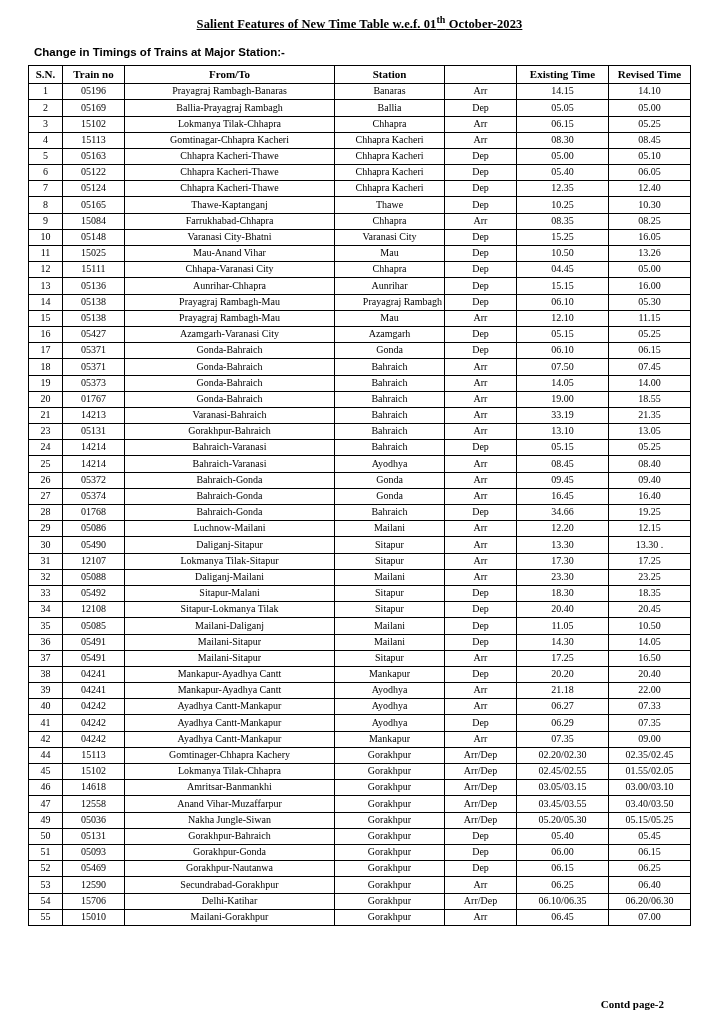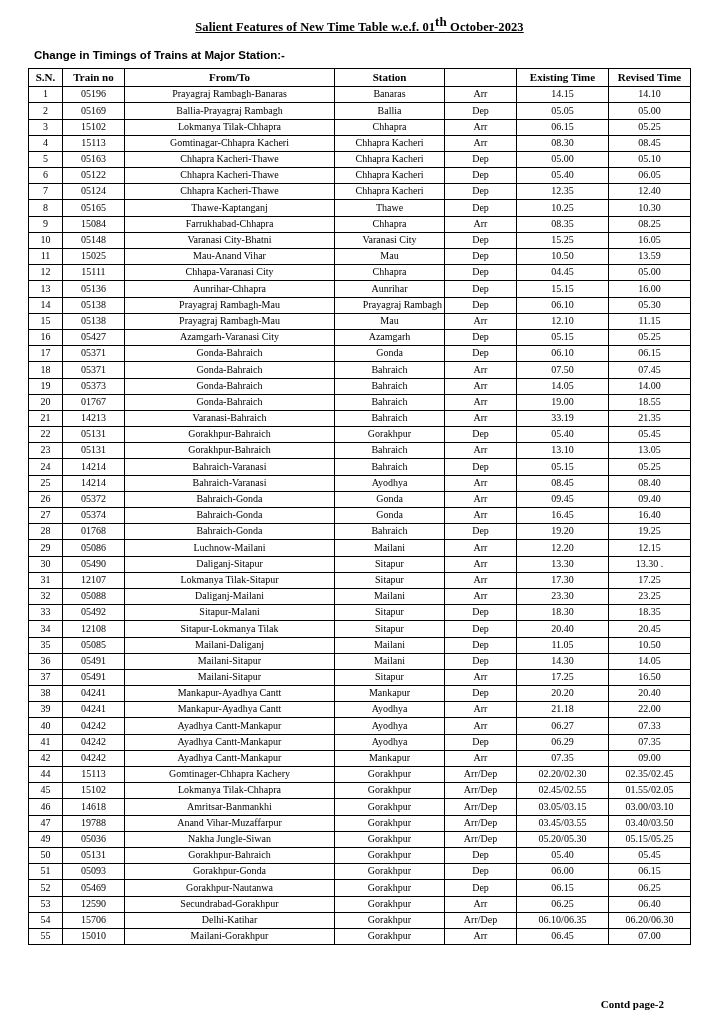--- a/index.html
+++ b/index.html
@@ -26,21 +26,21 @@
     text-align: center;
     font-size: 12.5px;
     font-weight: bold;
     text-decoration: underline;
     letter-spacing: 0.1px;
     margin-top: 4px;
     margin-bottom: 14px;
     font-family: "Liberation Serif", serif;
   }
   .doc-title sup {
-    font-size: 13px;
+    font-size: 10px;
     vertical-align: super;
   }
   .subhead {
     font-size: 11.5px;
     font-weight: bold;
     margin: 0 0 7px 6px;
     font-family: Liberation Sans, sans-serif;
   }
   table.main {
     border-collapse: collapse;
@@ -206,21 +206,21 @@
           <td>15.25</td>
           <td>16.05</td>
         </tr>
         <tr>
           <td>11</td>
           <td>15025</td>
           <td class="fromto">Mau-Anand Vihar</td>
           <td>Mau</td>
           <td>Dep</td>
           <td>10.50</td>
-          <td>13.59</td>
+          <td>13.26</td>
         </tr>
         <tr>
           <td>12</td>
           <td>15111</td>
           <td class="fromto">Chhapa-Varanasi City</td>
           <td>Chhapra</td>
           <td>Dep</td>
           <td>04.45</td>
           <td>05.00</td>
         </tr>
@@ -299,29 +299,20 @@
         <tr>
           <td>21</td>
           <td>14213</td>
           <td class="fromto">Varanasi-Bahraich</td>
           <td>Bahraich</td>
           <td>Arr</td>
           <td>33.19</td>
           <td>21.35</td>
         </tr>
         <tr>
-          <td>22</td>
-          <td>05131</td>
-          <td class="fromto">Gorakhpur-Bahraich</td>
-          <td>Gorakhpur</td>
-          <td>Dep</td>
-          <td>05.40</td>
-          <td>05.45</td>
-        </tr>
-        <tr>
           <td>23</td>
           <td>05131</td>
           <td class="fromto">Gorakhpur-Bahraich</td>
           <td>Bahraich</td>
           <td>Arr</td>
           <td>13.10</td>
           <td>13.05</td>
         </tr>
         <tr>
           <td>24</td>
@@ -358,21 +349,21 @@
           <td>Arr</td>
           <td>16.45</td>
           <td>16.40</td>
         </tr>
         <tr>
           <td>28</td>
           <td>01768</td>
           <td class="fromto">Bahraich-Gonda</td>
           <td>Bahraich</td>
           <td>Dep</td>
-          <td>19.20</td>
+          <td>34.66</td>
           <td>19.25</td>
         </tr>
         <tr>
           <td>29</td>
           <td>05086</td>
           <td class="fromto">Luchnow-Mailani</td>
           <td>Mailani</td>
           <td>Arr</td>
           <td>12.20</td>
           <td>12.15</td>
@@ -516,21 +507,21 @@
           <td>46</td>
           <td>14618</td>
           <td class="fromto">Amritsar-Banmankhi</td>
           <td>Gorakhpur</td>
           <td>Arr/Dep</td>
           <td>03.05/03.15</td>
           <td>03.00/03.10</td>
         </tr>
         <tr>
           <td>47</td>
-          <td>19788</td>
+          <td>12558</td>
           <td class="fromto">Anand Vihar-Muzaffarpur</td>
           <td>Gorakhpur</td>
           <td>Arr/Dep</td>
           <td>03.45/03.55</td>
           <td>03.40/03.50</td>
         </tr>
         <tr>
           <td>49</td>
           <td>05036</td>
           <td class="fromto">Nakha Jungle-Siwan</td>

